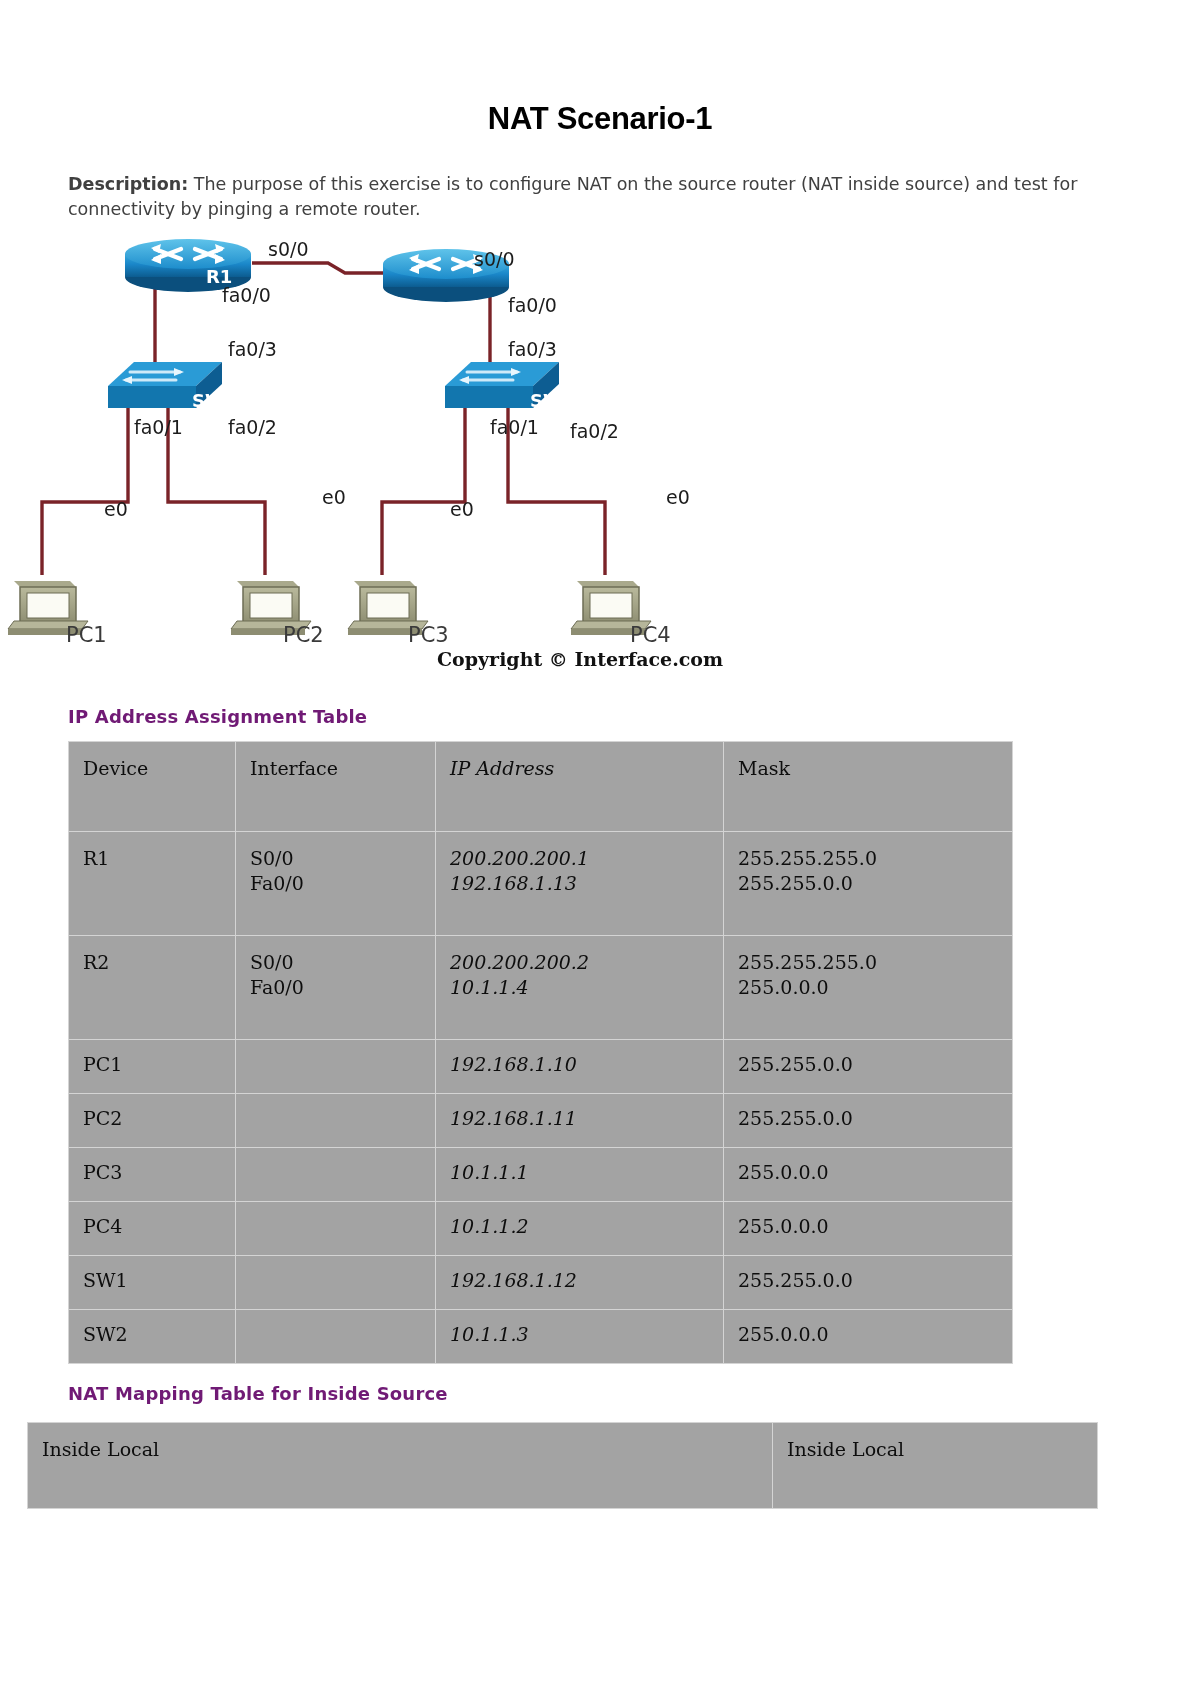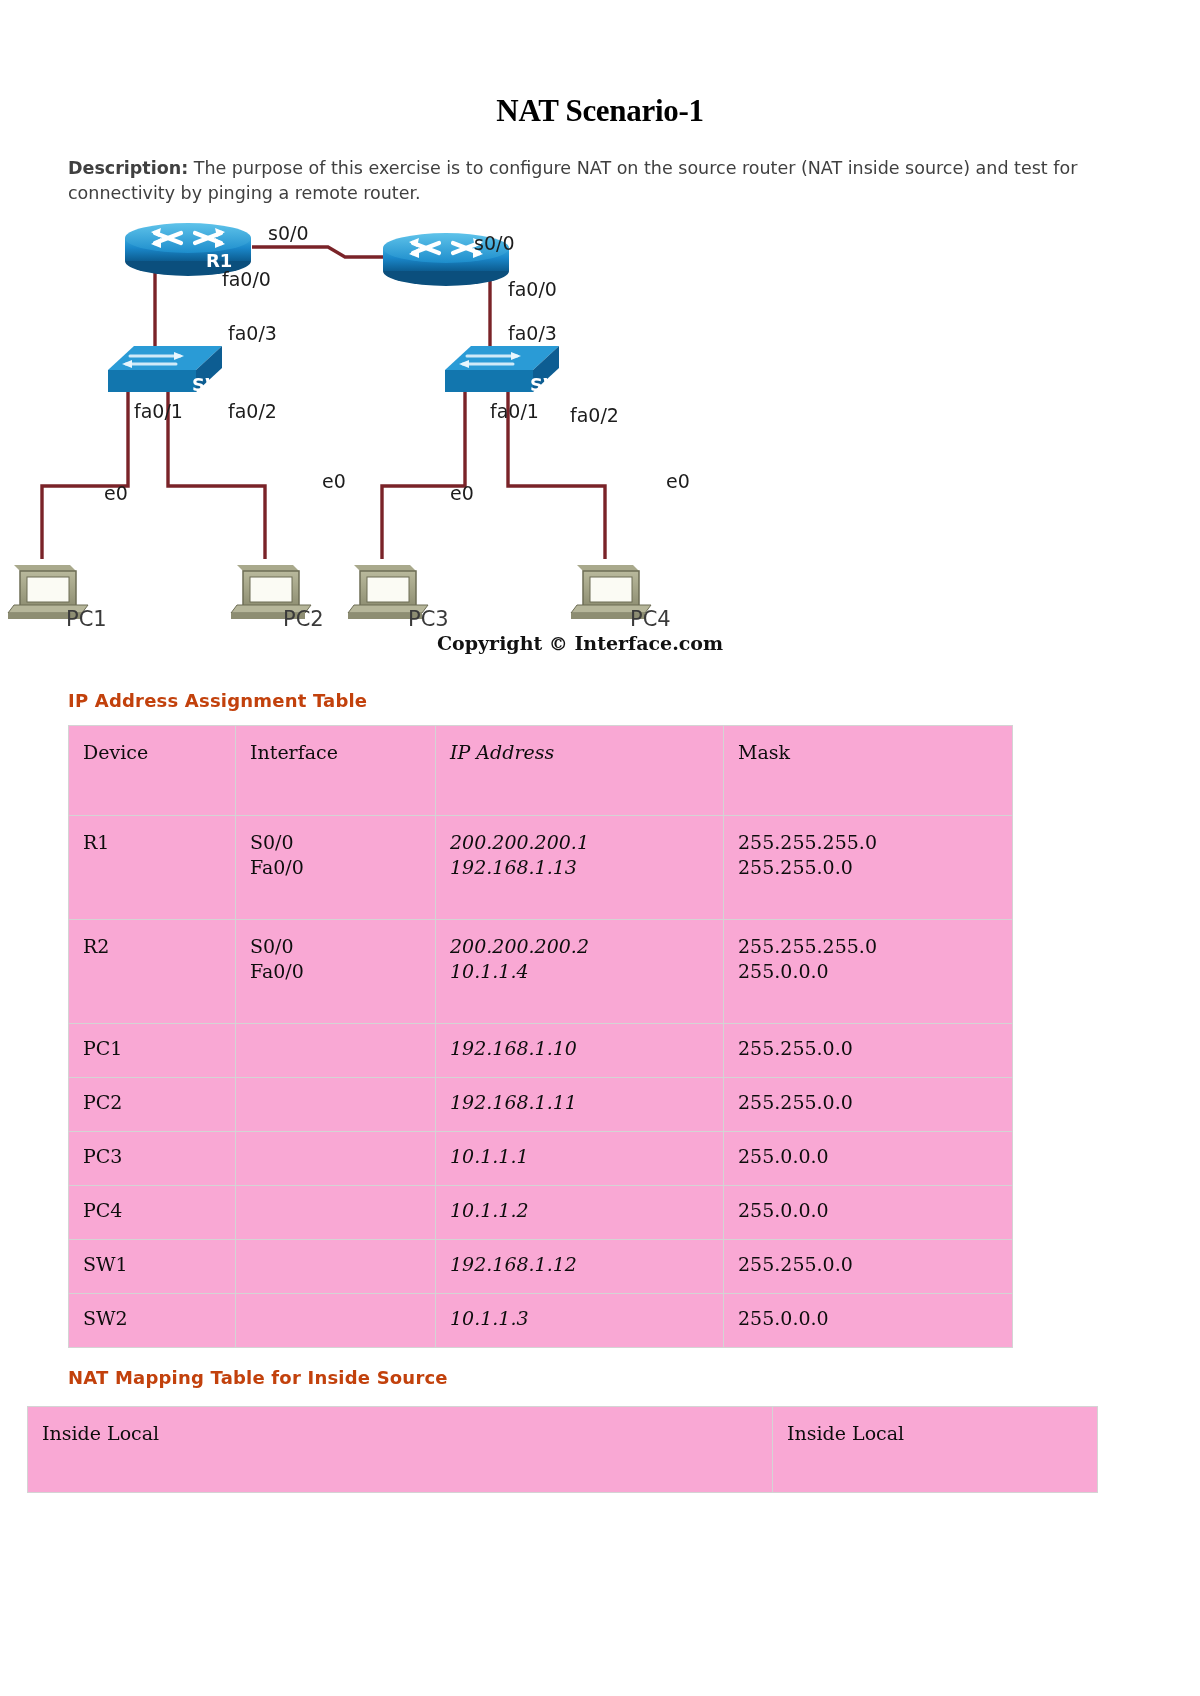--- a/index.html
+++ b/index.html
@@ -16,23 +16,23 @@
     overflow: hidden;
   }
 
   
   .page-title {
     text-align: center;
     font-size: 31px;
     font-weight: bold;
     letter-spacing: -0.3px;
     color: #000;
-    margin: 0;
+    margin: 8px;
     padding-top: 93px;
-    font-family: Liberation Serif, serif;
+    font-family: Liberation Sans, sans-serif;
   }
 
   
   .description {
     margin: 0;
     padding: 27px 80px 0 68px;
     font-size: 17.5px;
     line-height: 1.42;
     color: #404040;
     font-family: "DejaVu Sans", sans-serif;
@@ -78,34 +78,34 @@
     font-size: 19px;
     color: #111;
     white-space: nowrap;
   }
 
   
   .section-caption {
     font-family: "DejaVu Sans", sans-serif;
     font-size: 18px;
     font-weight: bold;
-    color: #c2410c;
+    color: #701a75;
     padding-left: 68px;
     letter-spacing: 0.2px;
   }
 
   
   .table-holder { padding-left: 68px; }
 
   table.grid {
     border-collapse: collapse;
     font-family: "DejaVu Serif", serif;
     font-size: 19px;
     color: #0d0d0d;
-    background: #f9a8d4;
+    background: #a3a3a3;
   }
   table.grid td {
     border: 1.5px solid #d4d4d4;
     vertical-align: top;
     padding: 14px 12px 10px 14px;
     line-height: 1.35;
   }
   table.grid td.hdr {
     height: 90px;
   }

